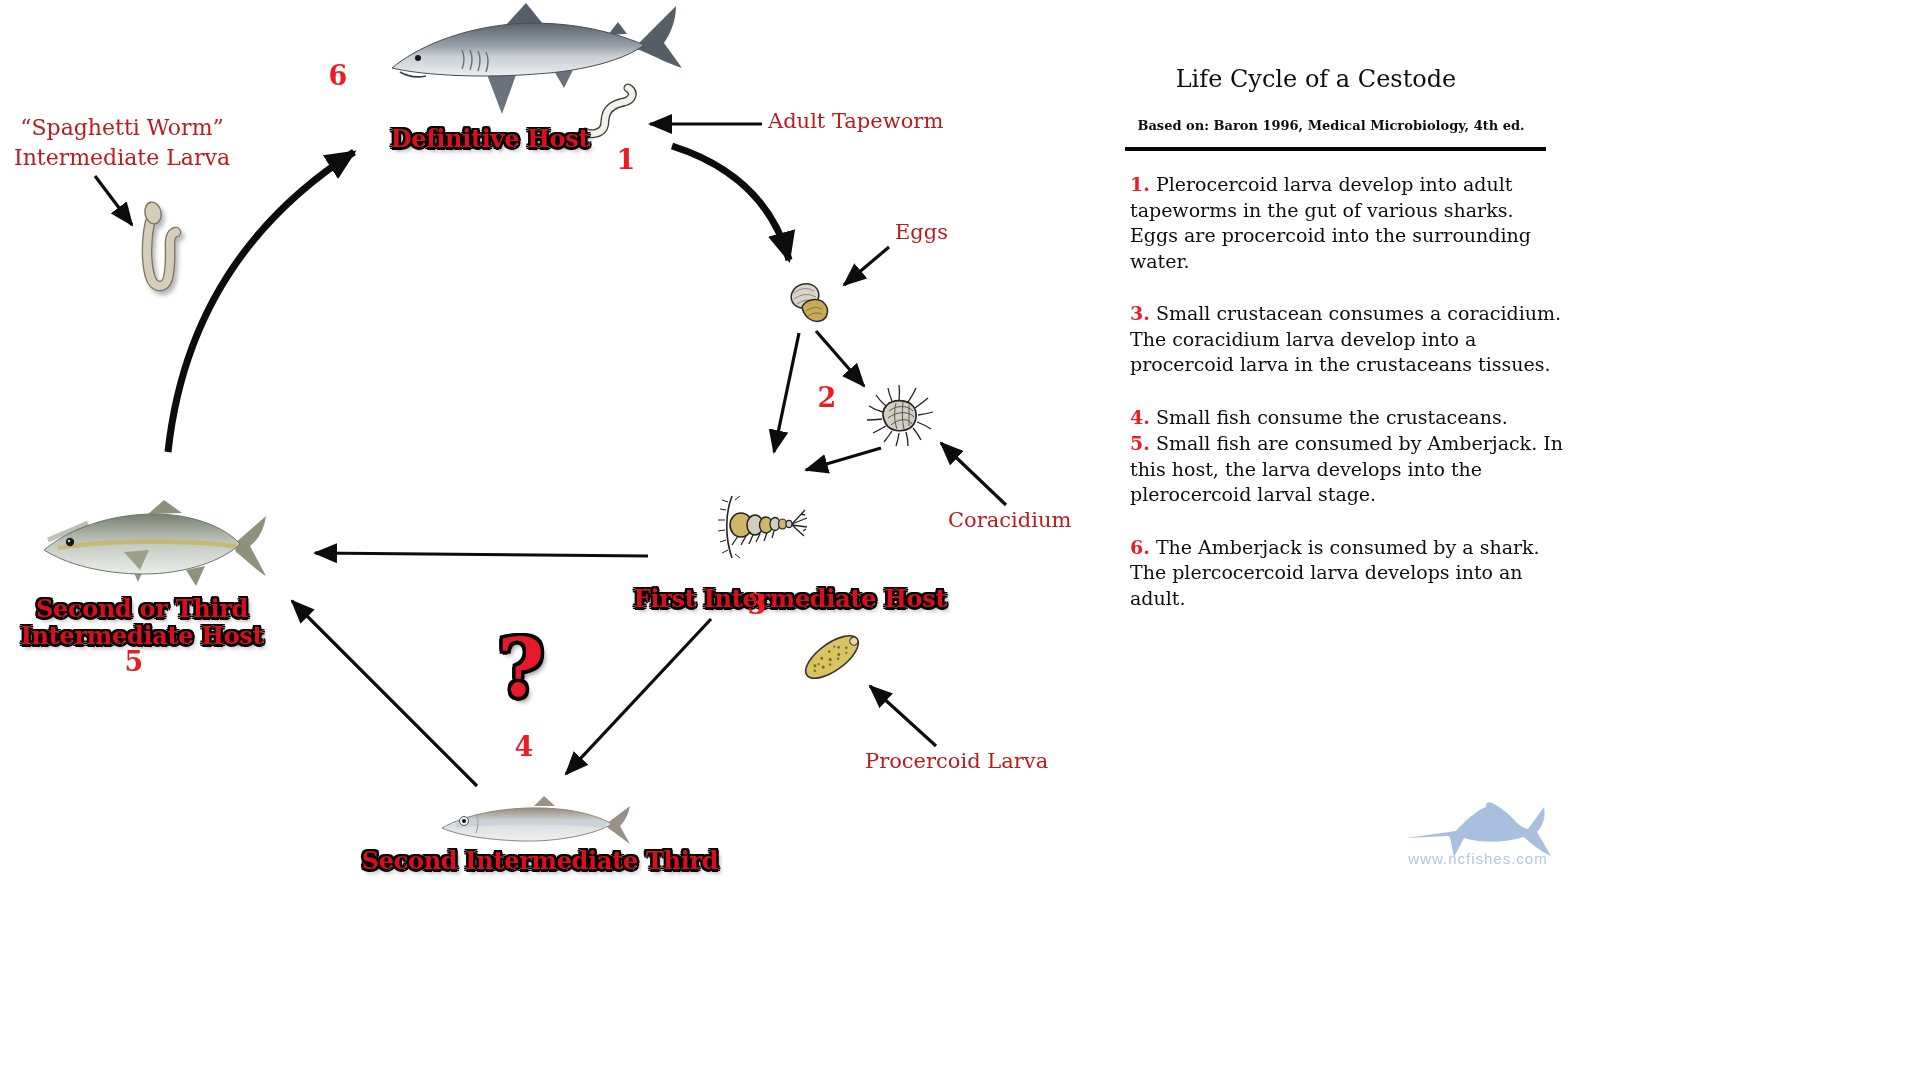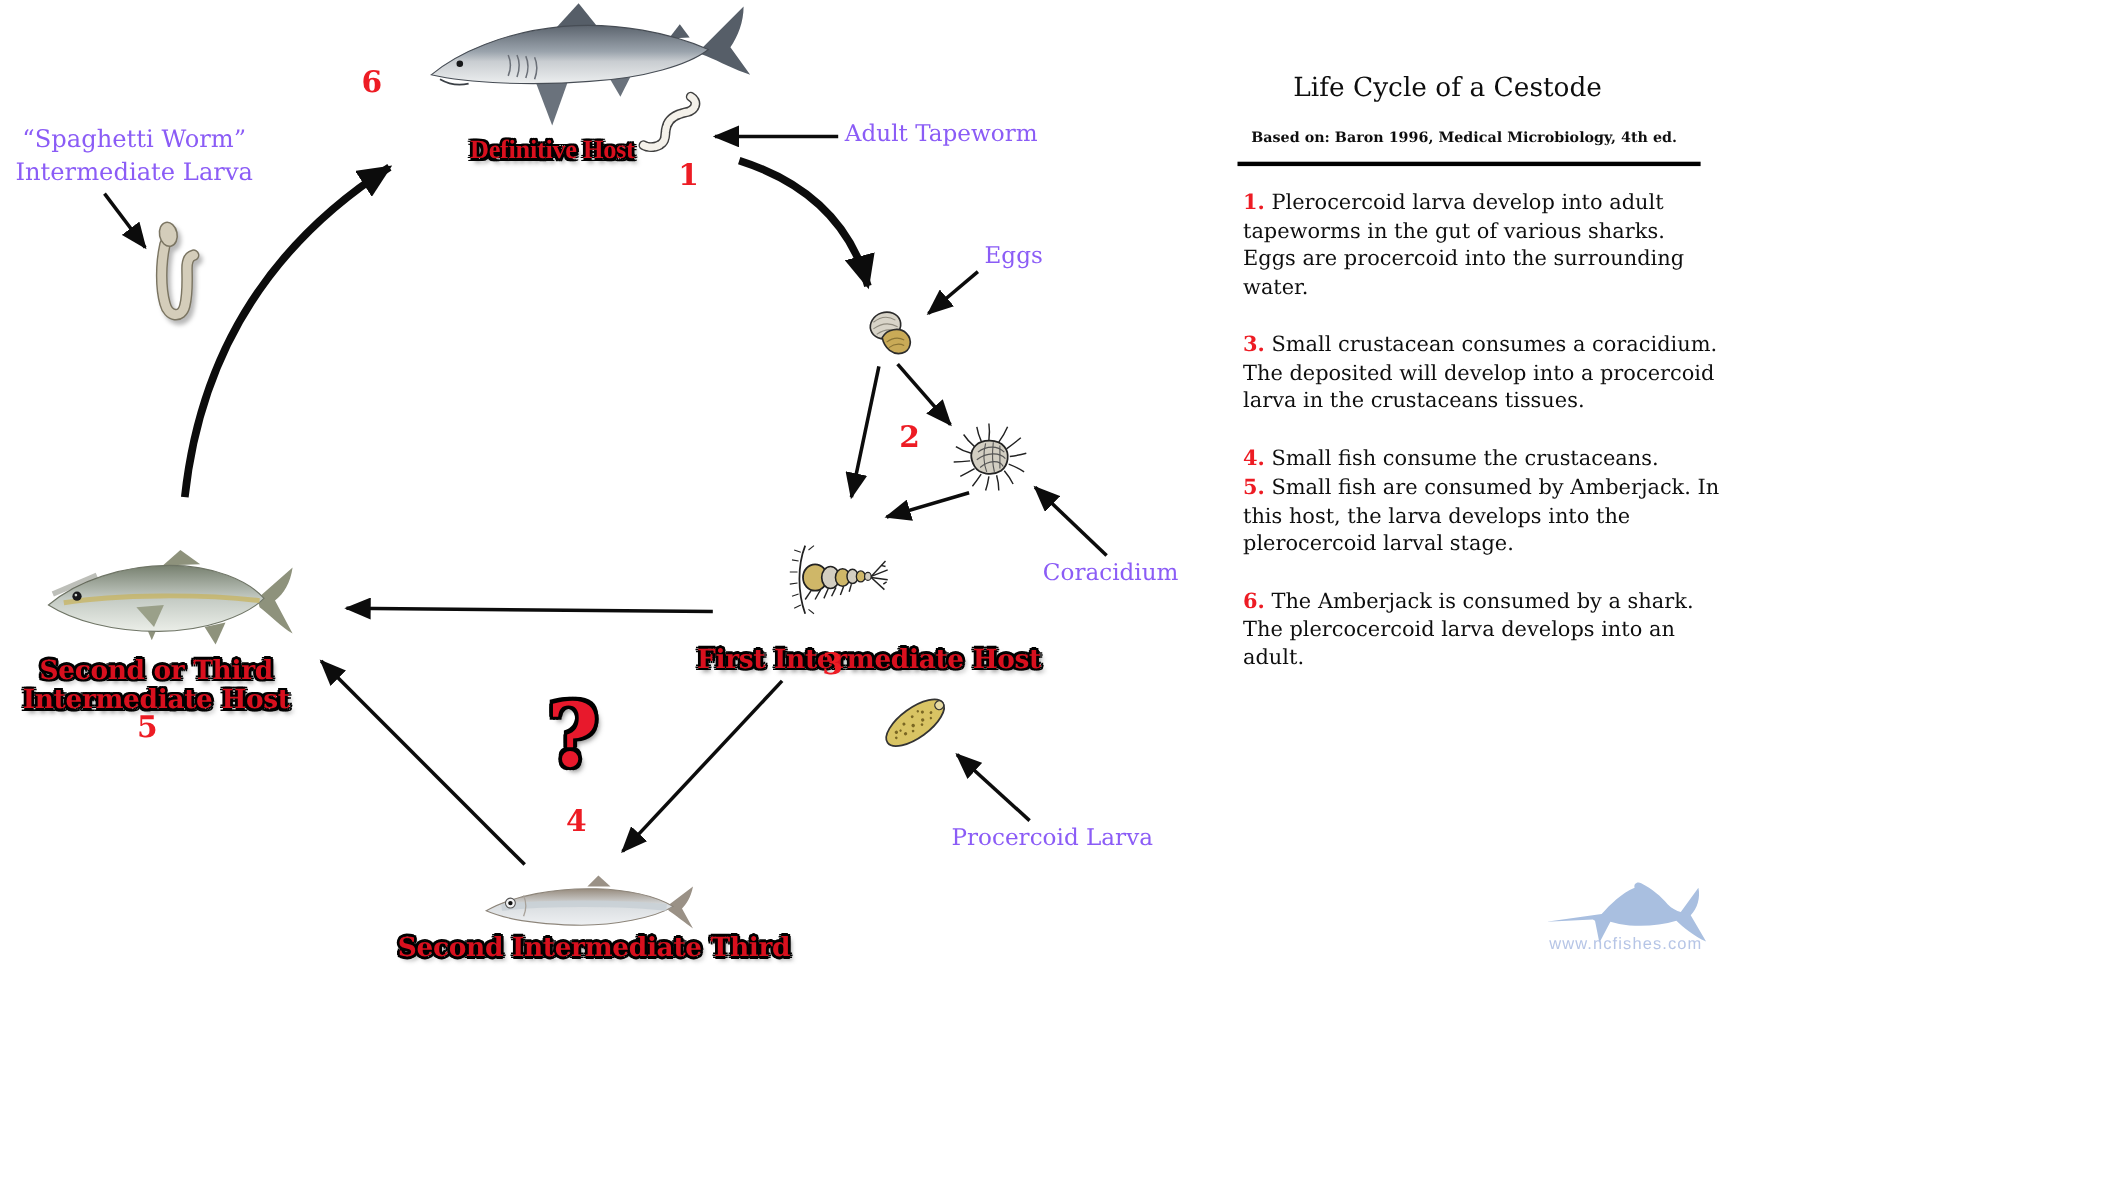--- a/index.html
+++ b/index.html
@@ -5,21 +5,21 @@
   * { margin:0; padding:0; box-sizing:border-box; }
   html,body { background:#fff; }
   .stage {
     position:relative; width:1920px; height:1080px; background:#ffffff;
     font-family:"DejaVu Serif", serif; color:#0e0e0e; overflow:hidden;
   }
   .abs { position:absolute; }
   .ctr { transform:translateX(-50%); text-align:center; }
 
   
-  .lbl { font-size:21px; color:#8b5cf6; white-space:nowrap; }
+  .lbl { font-size:21px; color:#b91c1c; white-space:nowrap; }
 
   
   .step { font-size:27px; font-weight:bold; color:#ed1c24; }
 
   
   .host {
     font-size:24px; font-weight:bold; color:#d8101e; white-space:nowrap; letter-spacing:-0.3px;
     text-shadow:
       -2px -2px 0 #000, 2px -2px 0 #000, -2px 2px 0 #000, 2px 2px 0 #000,
       0 -2.5px 0 #000, 0 2.5px 0 #000, -2.5px 0 0 #000, 2.5px 0 0 #000,
@@ -248,21 +248,21 @@
       </g>
     </g>
   </svg>
 
   <svg class="abs shadowed" style="left:133px;top:200px;" width="64" height="100" viewBox="0 0 64 100">
     <path d="M17,22 C13,40 13,62 17,76 C20,88 32,90 35,78 C38,66 37,52 37,44 C37,37 39,33 43,32" fill="none" stroke="#7b7562" stroke-width="10.6" stroke-linecap="round"></path>
     <path d="M17,22 C13,40 13,62 17,76 C20,88 32,90 35,78 C38,66 37,52 37,44 C37,37 39,33 43,32" fill="none" stroke="#d4cdba" stroke-width="8" stroke-linecap="round"></path>
     <ellipse cx="20" cy="13" rx="8" ry="11" transform="rotate(-12 20 13)" fill="#d4cdba" stroke="#7b7562" stroke-width="1.4"></ellipse>
   </svg>
 
-  <div class="abs host ctr" style="left:502px;top:124px;font-family:Liberation Serif, serif;">Definitive Host</div>
+  <div class="abs host ctr" style="left:490px;top:124px;">Definitive Host</div>
 
   <div class="abs lbl" style="left:768px;top:109px;">Adult Tapeworm</div>
 
   <div class="abs lbl" style="left:895px;top:220px;">Eggs</div>
 
   <div class="abs lbl" style="left:948px;top:508px;">Coracidium</div>
 
   <div class="abs host ctr" style="left:771px;top:584px;margin-left:19px;">First Intermediate Host</div>
 
   <div class="abs lbl" style="left:865px;top:749px;">Procercoid Larva</div>
@@ -283,21 +283,21 @@
   <div class="abs step ctr" style="left:524px;top:731px;">4</div>
   <div class="abs step ctr" style="left:134px;top:646px;">5</div>
   <div class="abs step ctr" style="left:338px;top:60px;">6</div>
 
   <div class="abs panel-title ctr" style="left:1316px;top:65px;">Life Cycle of a Cestode</div>
   <div class="abs panel-sub ctr" style="left:1331px;top:118px;">Based on: Baron 1996, Medical Microbiology, 4th ed.</div>
   <div class="abs panel-rule" style="left:1125px;top:147px;width:421px;height:4px;"></div>
 
   <div class="abs items" style="left:1130px;top:172px;">
     <p><span class="inum">1.</span><span> Plerocercoid larva develop into adult tapeworms in the gut of various sharks. Eggs are procercoid into the surrounding water.</span></p>
-    <p><span class="inum">3.</span><span> Small crustacean consumes a coracidium. The deposited will develop into a procercoid larva in the crustaceans tissues.</span></p>
+    <p><span class="inum">3.</span><span> Small crustacean consumes a coracidium. The coracidium larva develop into a procercoid larva in the crustaceans tissues.</span></p>
     <p class="tight"><span class="inum">4.</span><span> Small fish consume the crustaceans.</span></p>
     <p><span class="inum">5.</span><span> Small fish are consumed by Amberjack. In this host, the larva develops into the plerocercoid larval stage.</span></p>
     <p><span class="inum">6.</span><span> The Amberjack is consumed by a shark. The plercocercoid larva develops into an adult.</span></p>
   </div>
 
   <svg class="abs" style="left:1404px;top:798px;" width="150" height="62" viewBox="0 0 150 62">
     <path d="M2,40 L52,33 C60,24 70,14 82,9 C81,6 84,3 88,5 C98,10 106,17 112,24 C116,28 120,30 124,31 L140,9 C142,18 139,28 133,34 L147,58 C136,53 126,45 120,39 C104,44 84,45 68,42 L60,40 L50,59 L46,39 L44,38 Z" fill="#a9bfe0"></path>
   </svg>
   <div class="abs wm-text ctr" style="left:1478px;top:850px;">www.ncfishes.com</div>
 

